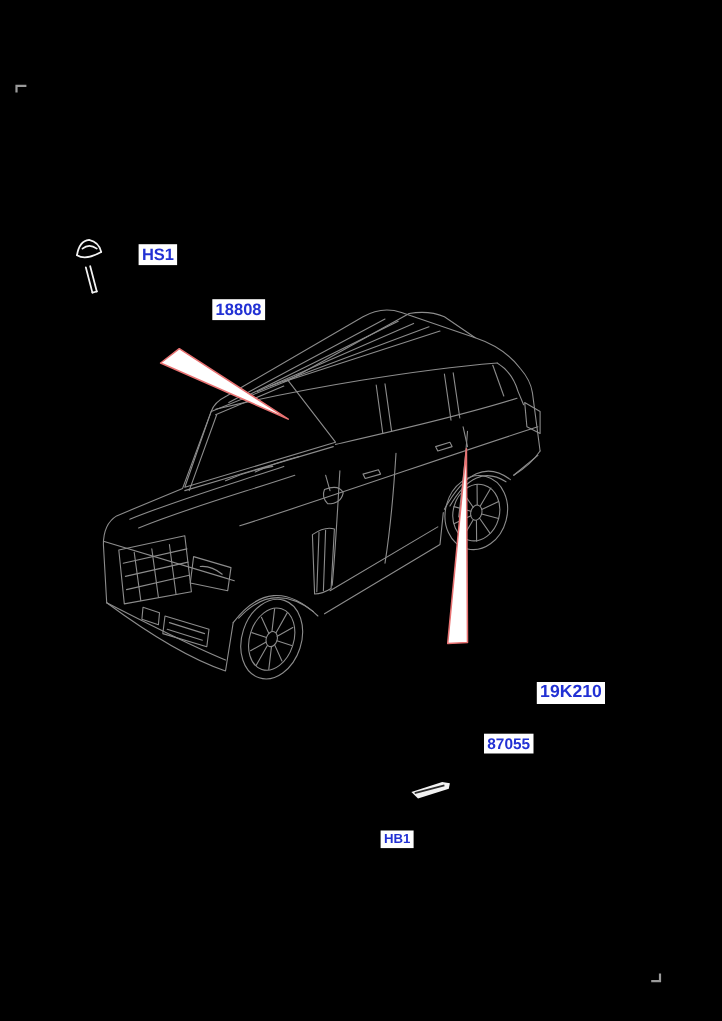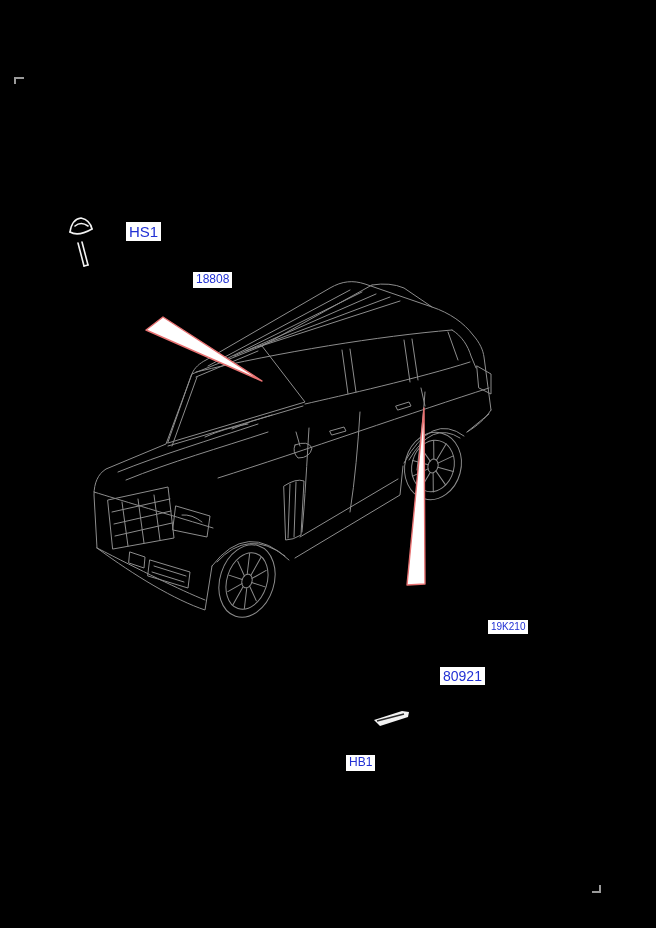--- a/index.html
+++ b/index.html
@@ -26,21 +26,21 @@
   .stage svg{position:absolute;left:0;top:0;}
   .veh{stroke:var(--line-color);fill:none;stroke-width:1;stroke-linecap:round;stroke-linejoin:round;}
   .wht{stroke:var(--accent-white);fill:none;stroke-width:1.6;stroke-linecap:round;stroke-linejoin:round;}
   .whtf{fill:var(--accent-white);stroke:none;}
   .ptr{fill:var(--pointer-fill);stroke:var(--pointer-stroke);stroke-width:1.4;stroke-linejoin:round;}
   .mark{stroke:var(--frame-mark);fill:none;stroke-width:2;}
   .callout{
     position:absolute;
     background:var(--callout-bg);
     color:var(--callout-color);
-    font-weight:normal;
+    font-weight:bold;
     padding:1px 3px;
     line-height:1.15;
     letter-spacing:0;
     white-space:nowrap;
     cursor:pointer;
   }
 </style>
 </head>
 <body>
 
@@ -186,20 +186,20 @@
     </g>
 
     <g>
       <polygon class="whtf" points="374,720 402,711 409,712 408,717 380,726"></polygon>
       <line x1="377" y1="721" x2="404" y2="714" stroke="#2a2a2a" stroke-width="1.5"></line>
     </g>
   </svg>
 
   <div class="callout" style="left:126px;top:222px;font-size:15px;">HS1</div>
 
-  <div class="callout" style="left:193px;top:272px;font-size:12px;">18808</div>
-
-  <div class="callout" style="left:488px;top:620px;font-size:10px;">19K210</div>
-
-  <div class="callout" style="left:440px;top:667px;font-size:14px;">80921</div>
+  <div class="callout" style="left:193px;top:272px;font-size:15px;">18808</div>
+
+  <div class="callout" style="left:488px;top:620px;font-size:16px;">19K210</div>
+
+  <div class="callout" style="left:440px;top:667px;font-size:14px;">87055</div>
 
   <div class="callout" style="left:346px;top:755px;font-size:12px;">HB1</div>
 </div>
 
 </body></html>

